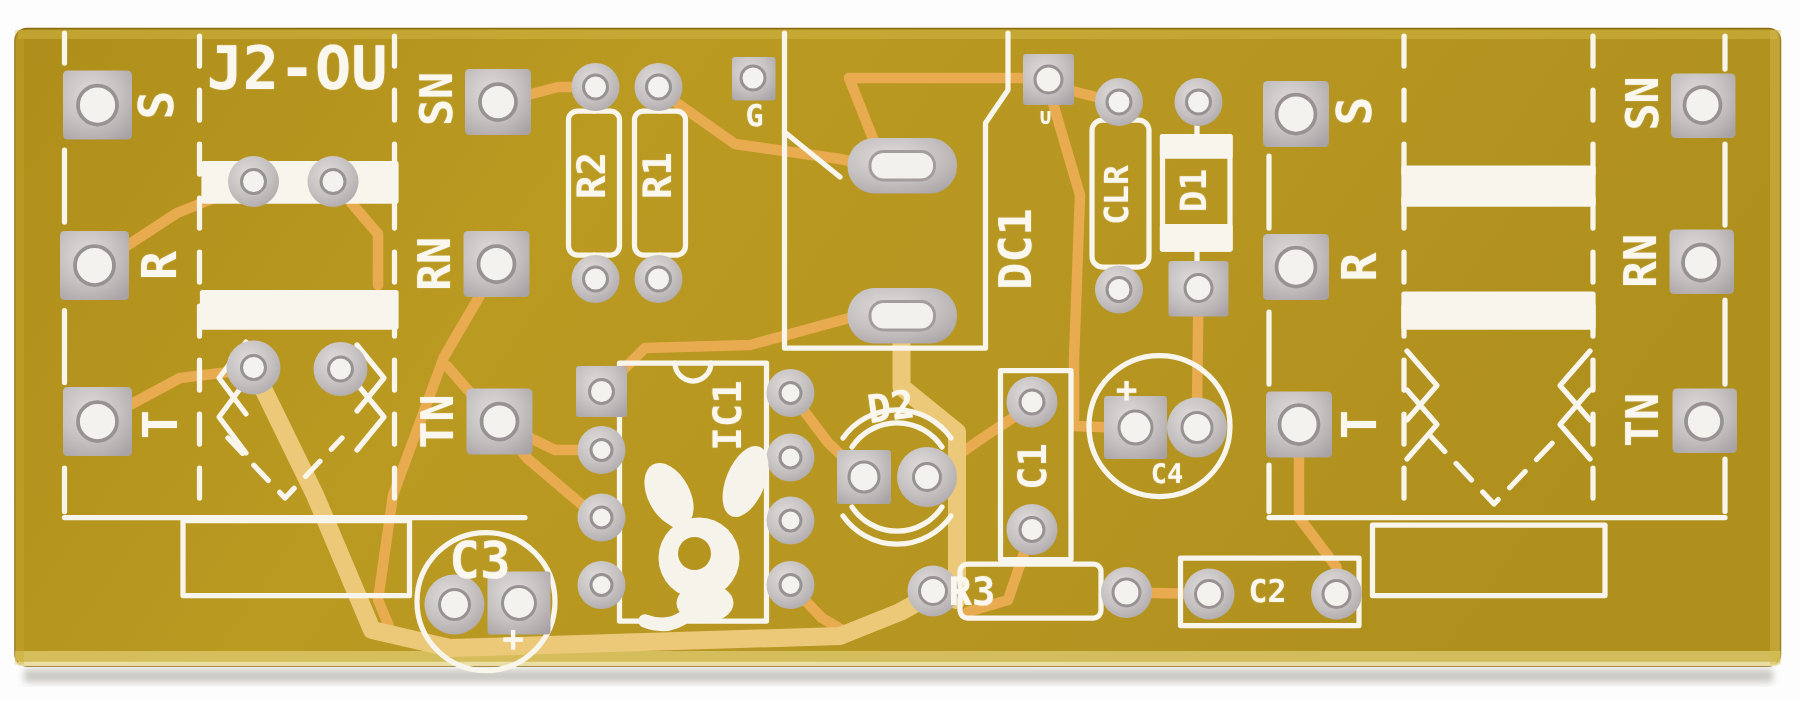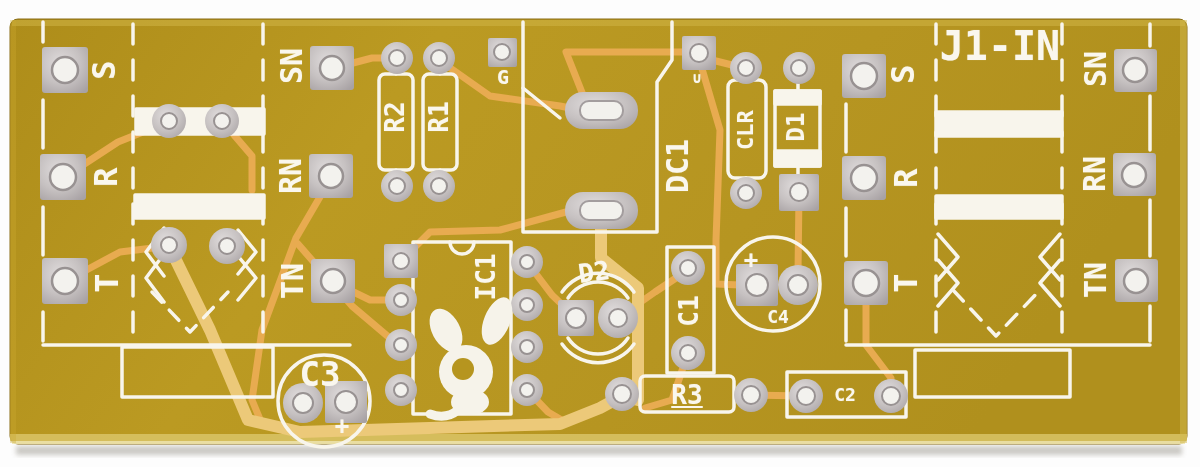--- a/index.html
+++ b/index.html
@@ -308,21 +308,21 @@
     <ellipse cx="446" cy="330" rx="14" ry="23" transform="rotate(-28 446 330)"></ellipse>
     <ellipse cx="497" cy="321" rx="13" ry="25" transform="rotate(22 497 321)"></ellipse>
     <circle cx="452" cy="343" r="9"></circle>
     <circle cx="466" cy="372" r="27"></circle>
     <circle cx="463" cy="369" r="11" fill="#b6951f"></circle>
     <ellipse cx="470" cy="402" rx="19" ry="13"></ellipse>
     <path d="M430,414 Q446,420 458,410" fill="none" stroke="#f6f3ea" stroke-width="9" stroke-linecap="round"></path>
   </g>
 </svg>
 
-<div class="lbl" style="left:1000px;top:46px;font-size:40px;">J1-IN</div>
+<div class="lbl" style="left:198px;top:46px;font-size:40px;">J2-OU</div>
 
 <div class="lbl rot" style="left:104px;top:70px;font-size:32px;">S</div>
 <div class="lbl rot" style="left:106px;top:177px;font-size:32px;">R</div>
 <div class="lbl rot" style="left:107px;top:283px;font-size:32px;">T</div>
 <div class="lbl rot" style="left:292px;top:66px;font-size:30px;">SN</div>
 <div class="lbl rot" style="left:291px;top:176px;font-size:30px;">RN</div>
 <div class="lbl rot" style="left:293px;top:281px;font-size:30px;">TN</div>
 
 <div class="lbl rot" style="left:903px;top:74px;font-size:32px;">S</div>
 <div class="lbl rot" style="left:906px;top:178px;font-size:32px;">R</div>
@@ -335,20 +335,20 @@
 <div class="lbl rot" style="left:439px;top:117px;font-size:26px;">R1</div>
 <div class="lbl" style="left:503px;top:77px;font-size:20px;">G</div>
 <div class="lbl rot" style="left:678px;top:166px;font-size:30px;">DC1</div>
 <div class="lbl rot" style="left:746px;top:130px;font-size:22px;">CLR</div>
 <div class="lbl rot" style="left:796px;top:127px;font-size:24px;">D1</div>
 <div class="lbl rot" style="left:486px;top:277px;font-size:26px;">IC1</div>
 <div class="lbl tilt" style="left:594px;top:272px;font-size:26px;">D2</div>
 <div class="lbl rot" style="left:689px;top:311px;font-size:26px;">C1</div>
 <div class="lbl" style="left:778px;top:317px;font-size:18px;">C4</div>
 <div class="lbl" style="left:320px;top:374px;font-size:34px;">C3</div>
-<div class="lbl" style="left:687px;top:395px;font-size:26px;text-decoration:underline;">R3</div>
-<div class="lbl" style="left:845px;top:395px;font-size:18px;">C2</div>
+<div class="lbl" style="left:648px;top:395px;font-size:26px;">R3</div>
+<div class="lbl" style="left:845px;top:395px;font-size:21px;">C2</div>
 
 <div class="lbl" style="left:751px;top:260px;font-size:24px;">+</div>
 <div class="lbl" style="left:342px;top:426px;font-size:24px;">+</div>
 <div class="lbl" style="left:697px;top:78px;font-size:15px;">∪</div>
 
 </div>
 
 </body></html>

